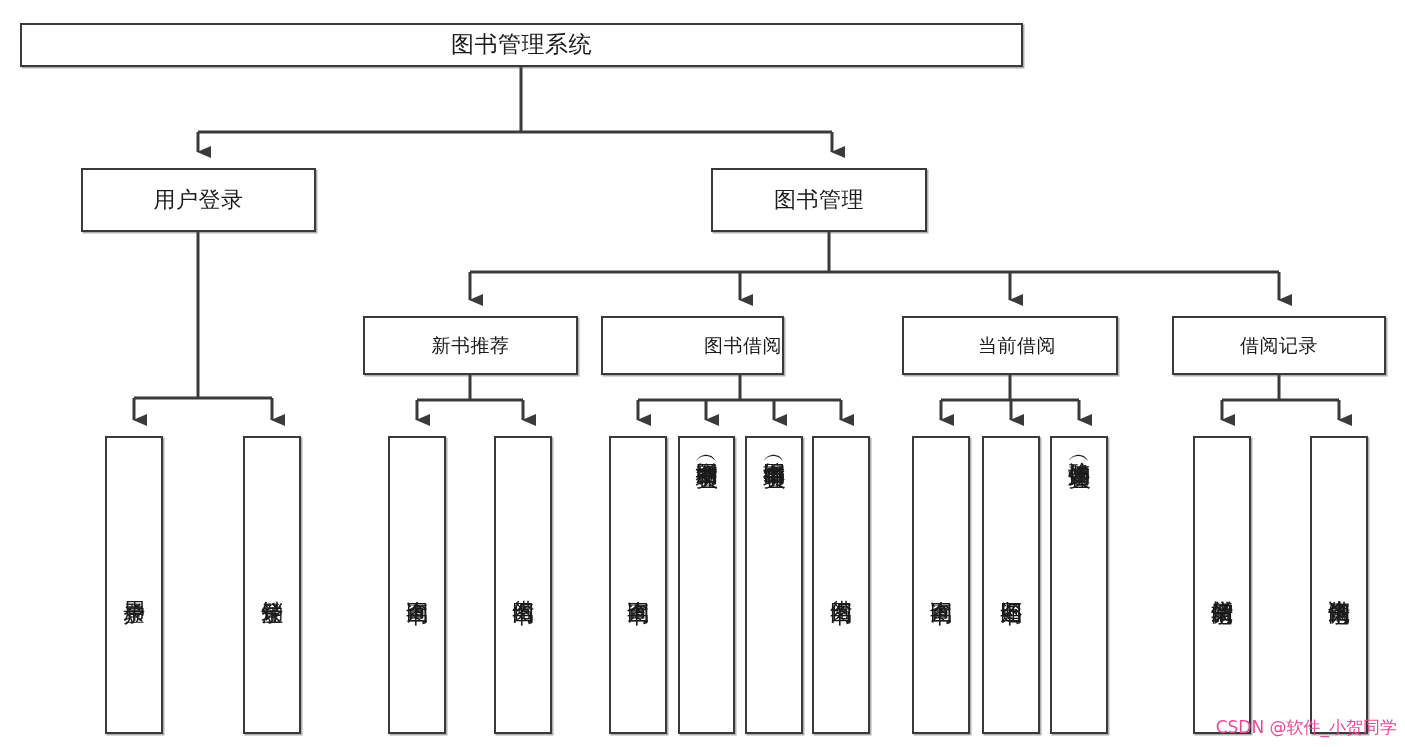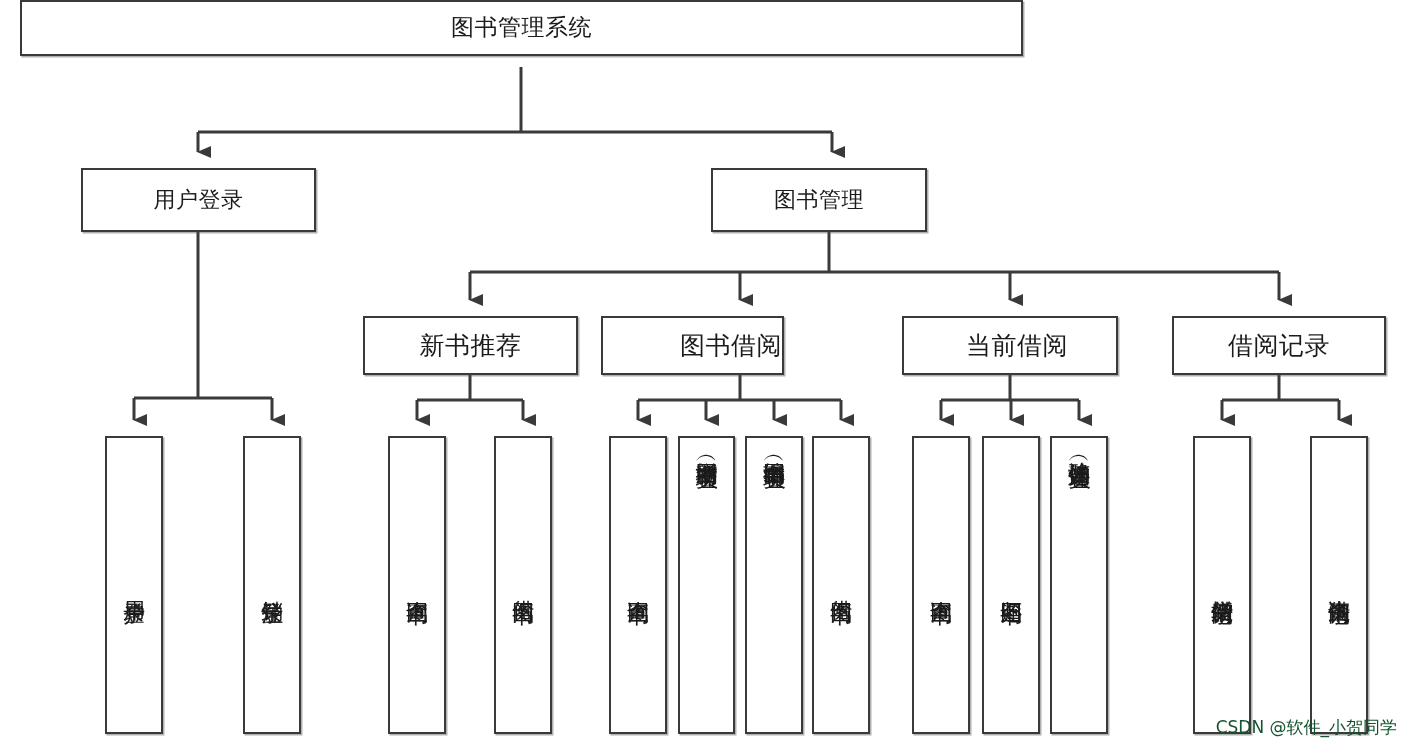--- a/index.html
+++ b/index.html
@@ -37,21 +37,21 @@
   }
   .node .label {
     display: block;
     text-align: center;
     line-height: 1.28;
     letter-spacing: 0.5px;
   }
   
   .node.h-root .label { font-size: 23px; }
   .node.h-mid  .label { font-size: 22px; }
-  .node.h-sub  .label { font-size: 25px; }
+  .node.h-sub  .label { font-size: 19px; }
 
   
   .node.leaf {
     align-items: flex-start;
     justify-content: center;
     padding-top: 6px;
   }
   .node.leaf .label {
     writing-mode: vertical-rl;
     text-orientation: upright;
@@ -64,21 +64,21 @@
   .node.leaf.center {
     align-items: center;
     padding-top: 0;
   }
 
   #watermark {
     position: absolute;
     right: 8px;
     bottom: 8px;
     font-size: 17px;
-    color: #14532d;
+    color: #ec4899;
     font-family: "DejaVu Sans", "Liberation Sans", sans-serif;
     white-space: nowrap;
     user-select: none;
   }
 </style>
 </head>
 <body>
 
 <div id="canvas">
 
@@ -125,21 +125,21 @@
       <path d="M 1011 400 L 1011 420" marker-end="url(#arrow)"></path>
       <path d="M 1079 400 L 1079 420" marker-end="url(#arrow)"></path>
 
       <path d="M 1279 375 L 1279 400"></path>
       <path d="M 1222 400 L 1339 400"></path>
       <path d="M 1222 400 L 1222 420" marker-end="url(#arrow)"></path>
       <path d="M 1339 400 L 1339 420" marker-end="url(#arrow)"></path>
     </g>
   </svg>
 
-  <div class="node h-root" style="left:20px; top:0; width:1003px; height:56px;">
+  <div class="node h-root" style="left:20px; top:23px; width:1003px; height:44px;">
     <span class="label">图书管理系统</span>
   </div>
 
   <div class="node h-mid" style="left:81px; top:168px; width:235px; height:64px;">
     <span class="label">用户登录</span>
   </div>
   <div class="node h-mid" style="left:711px; top:168px; width:216px; height:64px;">
     <span class="label">图书管理</span>
   </div>
 

